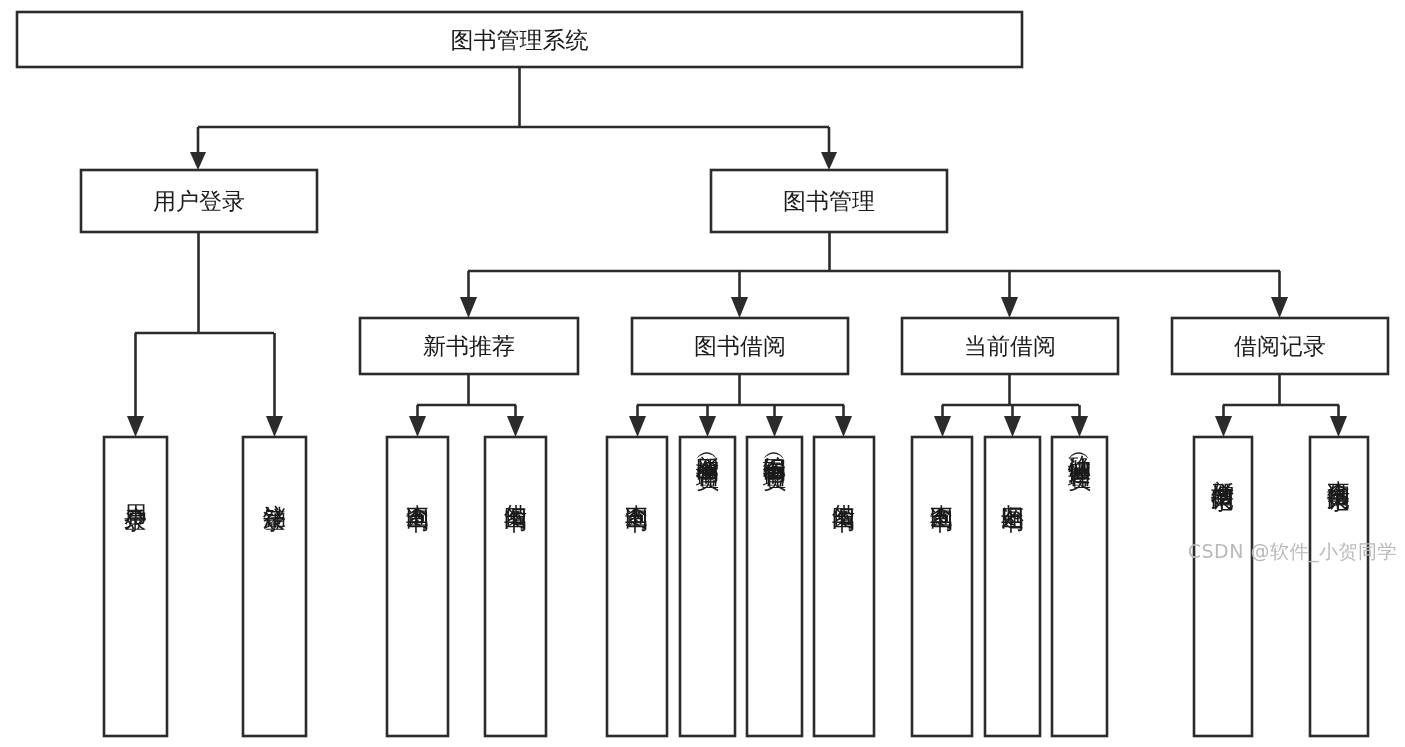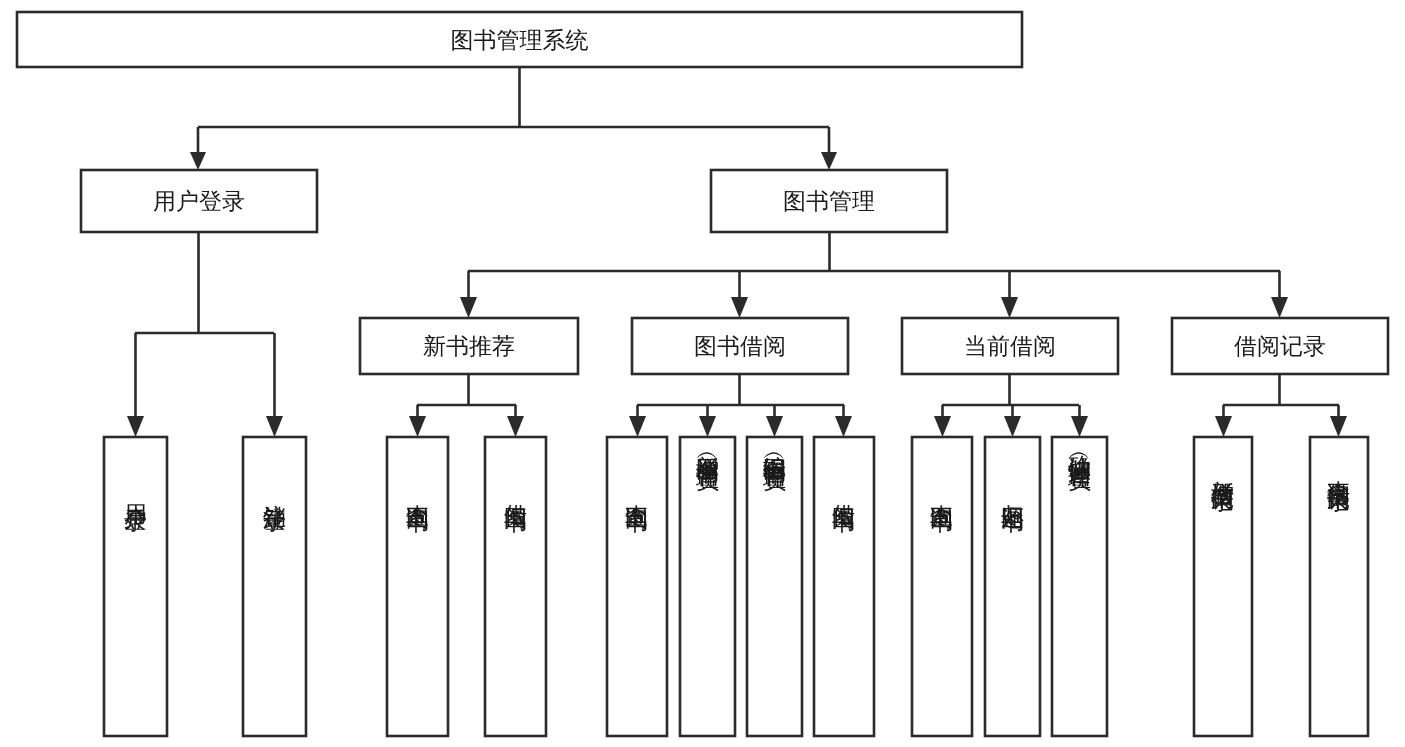--- a/index.html
+++ b/index.html
@@ -229,13 +229,14 @@
     <g>
       <rect class="node-box" x="1194" y="437" width="58" height="299"></rect>
       <text class="vertical-node-label" x="1223" y="468">新增借阅记录</text>
     </g>
     <g>
       <rect class="node-box" x="1310" y="437" width="58" height="299"></rect>
       <text class="vertical-node-label" x="1339" y="468">查询借阅记录</text>
     </g>
   </svg>
 
+  <div class="watermark-text">CSDN @软件_小贺同学</div>
 </div>
 
 </body></html>

